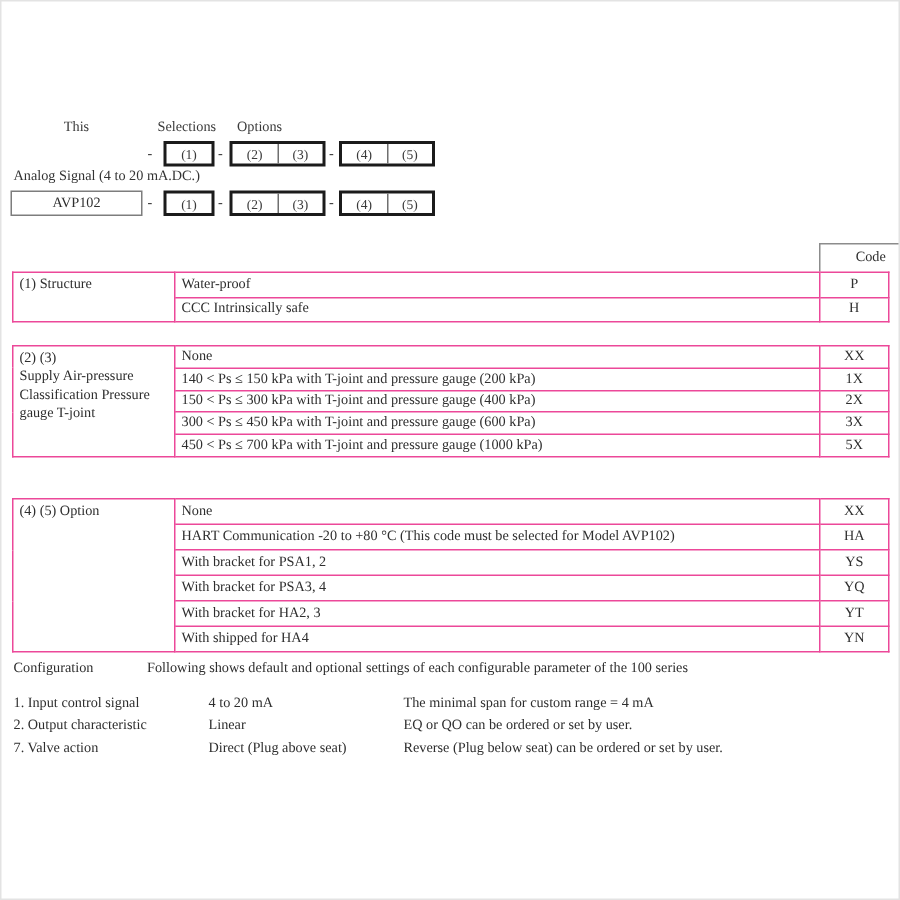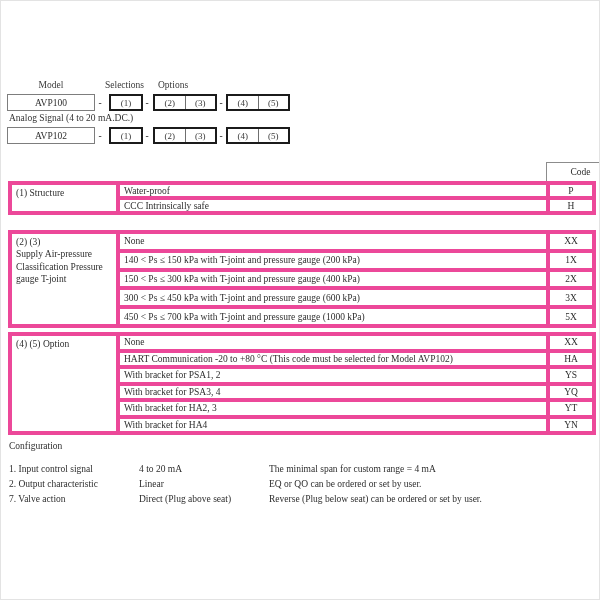--- a/index.html
+++ b/index.html
@@ -37,48 +37,47 @@
   .model-caption { position: absolute; left: 8px; font-size: 9.5px; color: #333; }
   .caption-1 { top: 112px; } .caption-2 { top: 145px; }
 
   
   .code-header { position: absolute; left: 545px; top: 161px; width: 69px; height: 19px;
                  border: 1px solid #8c8c8c; border-bottom: none; display: flex;
                  align-items: center; justify-content: center; font-size: 9.5px; }
   table.spec { position: absolute; left: 7px; width: 584px;
                border-collapse: collapse; table-layout: fixed; font-size: 9.5px; }
   .tbl-1 { top: 180px; height: 34px; }
-  .tbl-2 { top: 229px; height: 98px; }
+  .tbl-2 { top: 229px; height: 75px; }
   .tbl-3 { top: 331px; height: 103px; }
-  table.spec td { border: 4px solid #ec4899; overflow: hidden; }
+  table.spec td { border: 1px solid #ec4899; overflow: hidden; }
   td.lbl  { width: 108px; vertical-align: top; padding: 2px 3px 0 4px; line-height: 1.3; }
   td.desc { width: 430px; vertical-align: middle; padding: 0 3px 0 4px; }
   td.code { width: 46px; text-align: center; vertical-align: middle; }
 
   
   .cfg { position: absolute; left: 0; top: 0; width: 600px; font-size: 9.5px; }
   .cfg-label { position: absolute; left: 8px; top: 440px; }
   .cfg-desc  { position: absolute; left: 97px; top: 440px; line-height: 10.5px; width: 480px; }
   .cfg-row { position: absolute; left: 0; width: 508px; height: 12px; text-align: center; }
   .cfg-row-0 { top: 463px; } .cfg-row-1 { top: 478px; } .cfg-row-2 { top: 493px; }
   .cfg-name { position: absolute; left: 8px; }
   .cfg-val  { position: absolute; left: 138px; }
   .cfg-note { position: absolute; left: 268px; }
 </style>
 </head>
 <body>
 
 <div class="sheet">
 
-  <div class="hdr-label hdr-model">Model</div>
+  <div class="hdr-label hdr-model">This</div>
   <div class="hdr-label hdr-selections">Selections</div>
   <div class="hdr-label hdr-options">Options</div>
 
   <div class="model-row model-row-1">
-    <div class="model-box">AVP100</div>
     <div class="dash dash-1">-</div>
     <div class="cell-group grp-sel">
       <div class="cell">(1)</div>
     </div>
     <div class="dash dash-2">-</div>
     <div class="cell-group grp-opt-a">
       <div class="cell">(2)</div>
       <div class="cell">(3)</div>
     </div>
     <div class="dash dash-3">-</div>
@@ -175,29 +174,30 @@
     </tr>
     <tr>
       <td class="desc">With bracket for PSA3, 4</td>
       <td class="code">YQ</td>
     </tr>
     <tr>
       <td class="desc">With bracket for HA2, 3</td>
       <td class="code">YT</td>
     </tr>
     <tr>
-      <td class="desc">With bracket for HA4</td>
+      <td class="desc">With shipped for HA4</td>
       <td class="code">YN</td>
     </tr>
   </tbody>
     </table>
 
   <div class="cfg">
     <div class="cfg-label">Configuration</div>
     <div class="cfg-desc">
+      <div>Following shows default and optional settings of each configurable parameter of the 100 series</div>
     </div>
     <div class="cfg-row cfg-row-0">
       <span class="cfg-name">1. Input control signal</span>
       <span class="cfg-val">4 to 20 mA</span>
       <span class="cfg-note">The minimal span for custom range = 4 mA</span>
     </div>
     <div class="cfg-row cfg-row-1">
       <span class="cfg-name">2. Output characteristic</span>
       <span class="cfg-val">Linear</span>
       <span class="cfg-note">EQ or QO can be ordered or set by user.</span>

